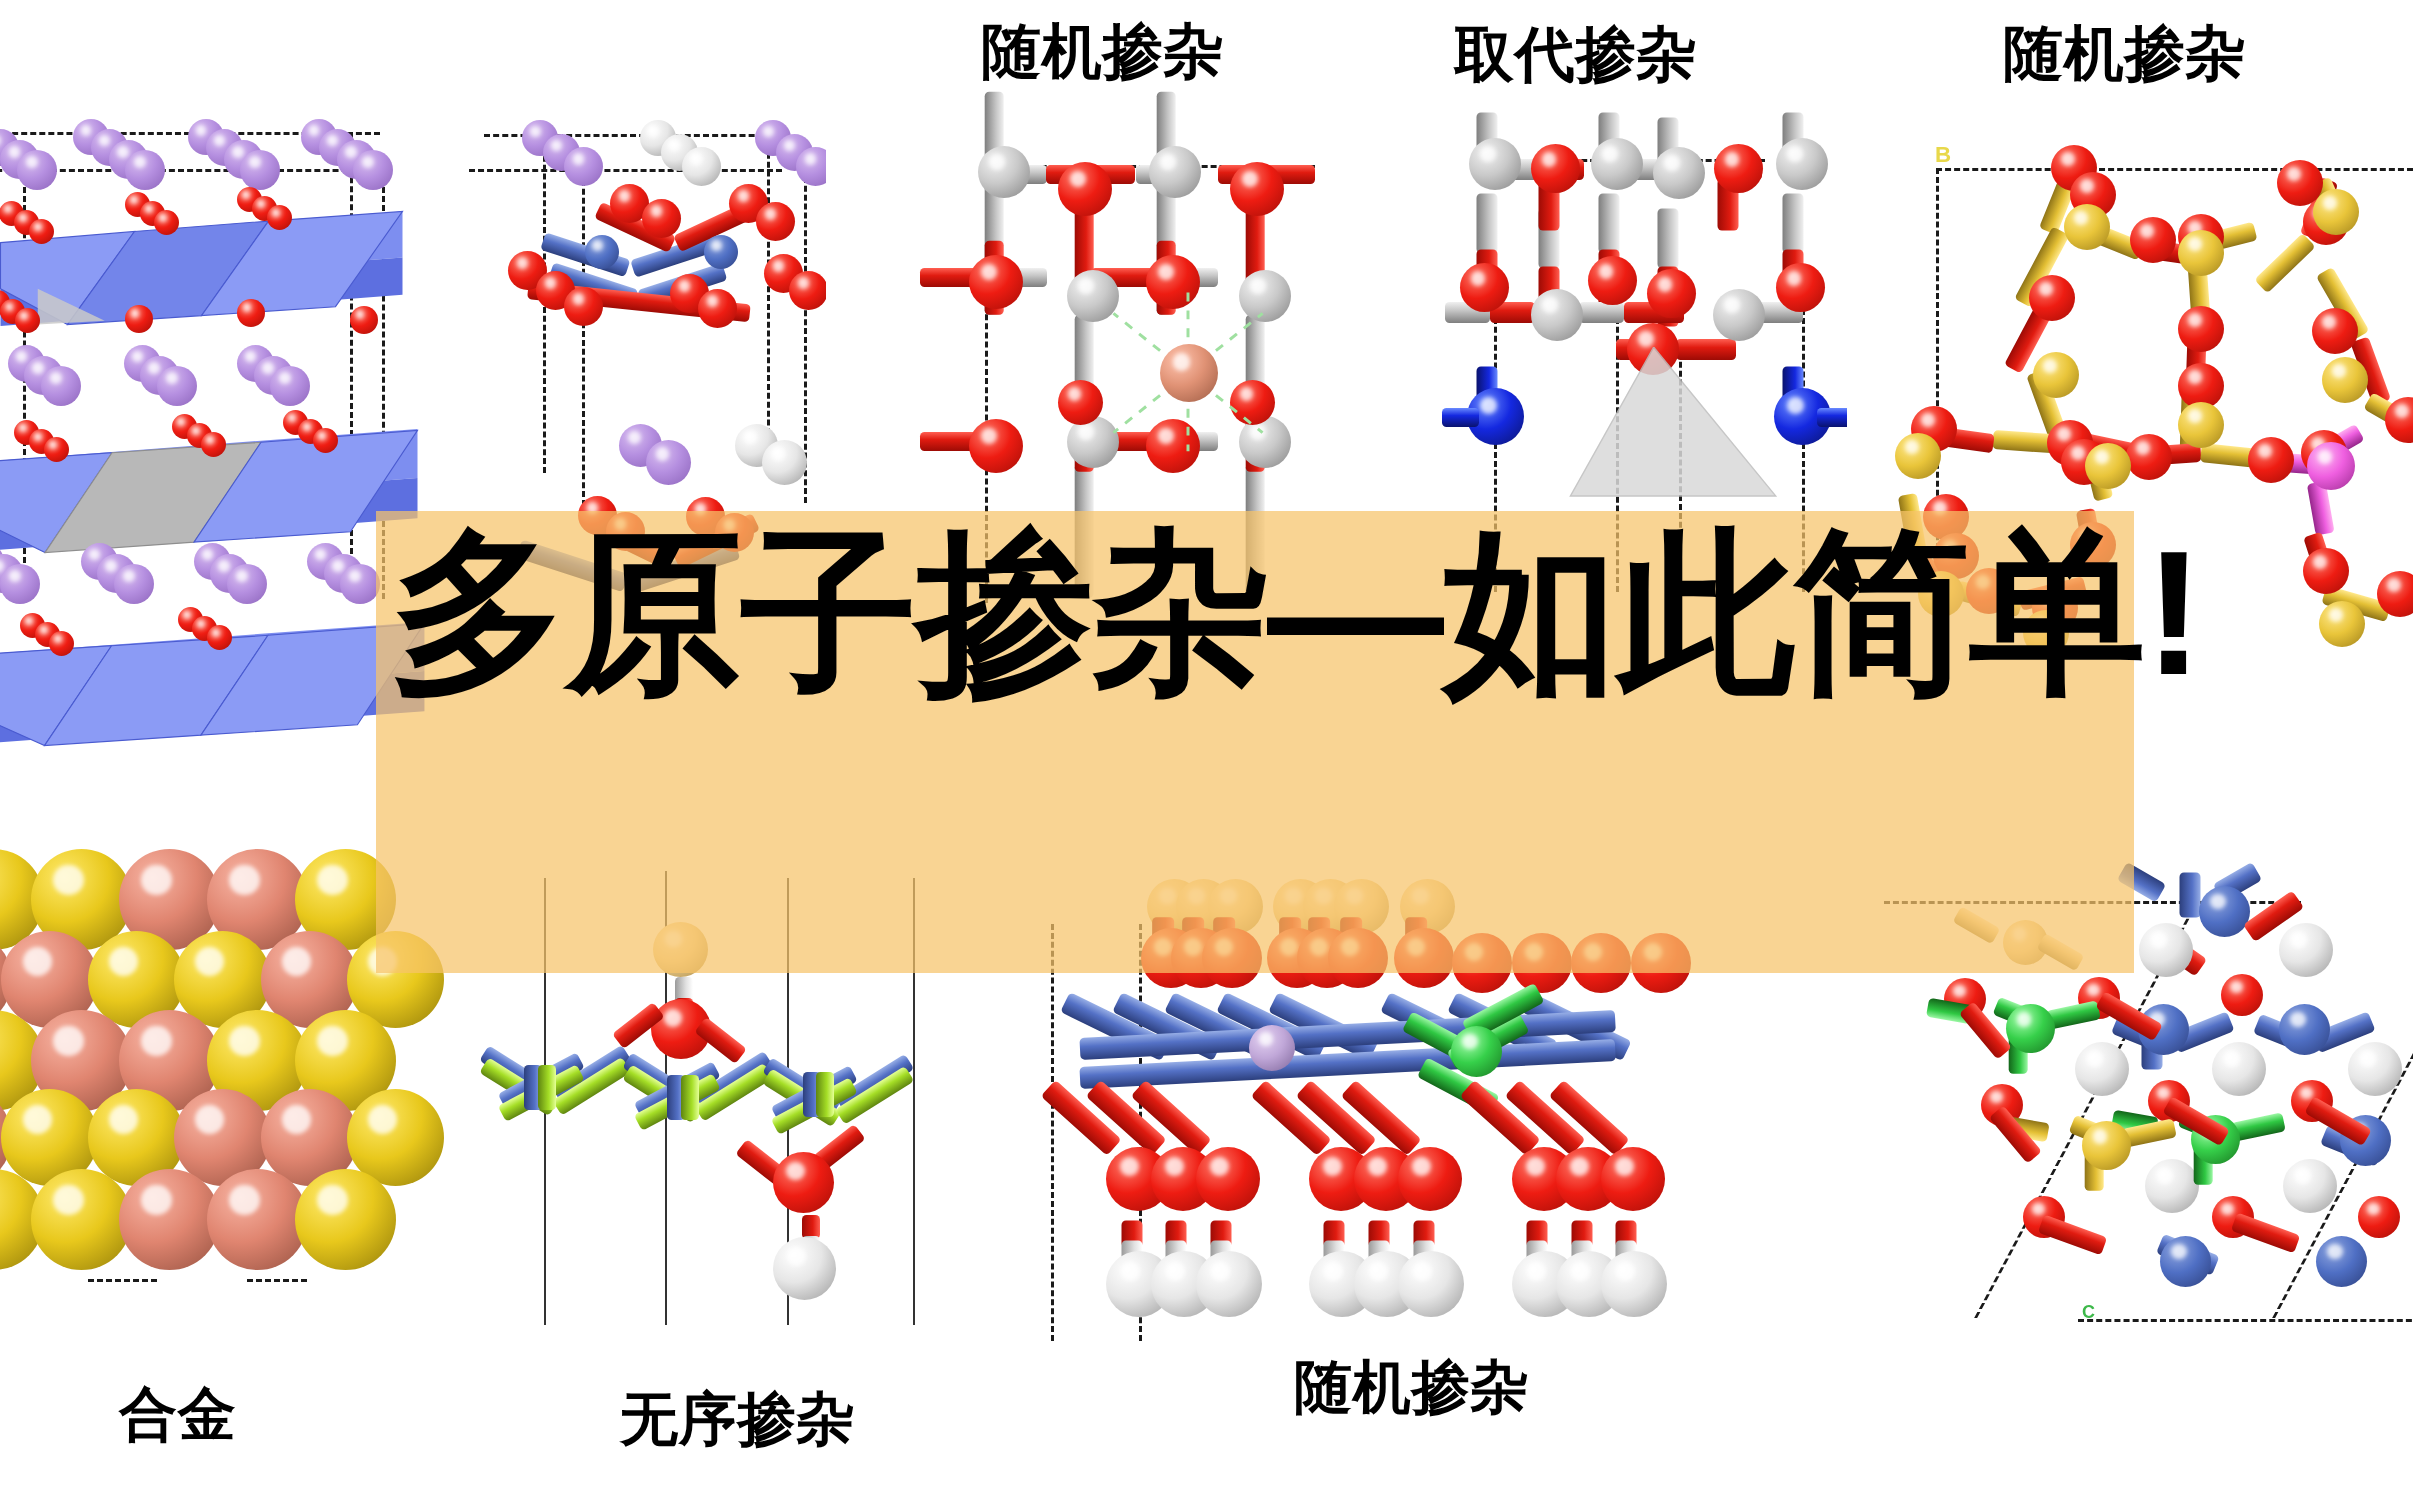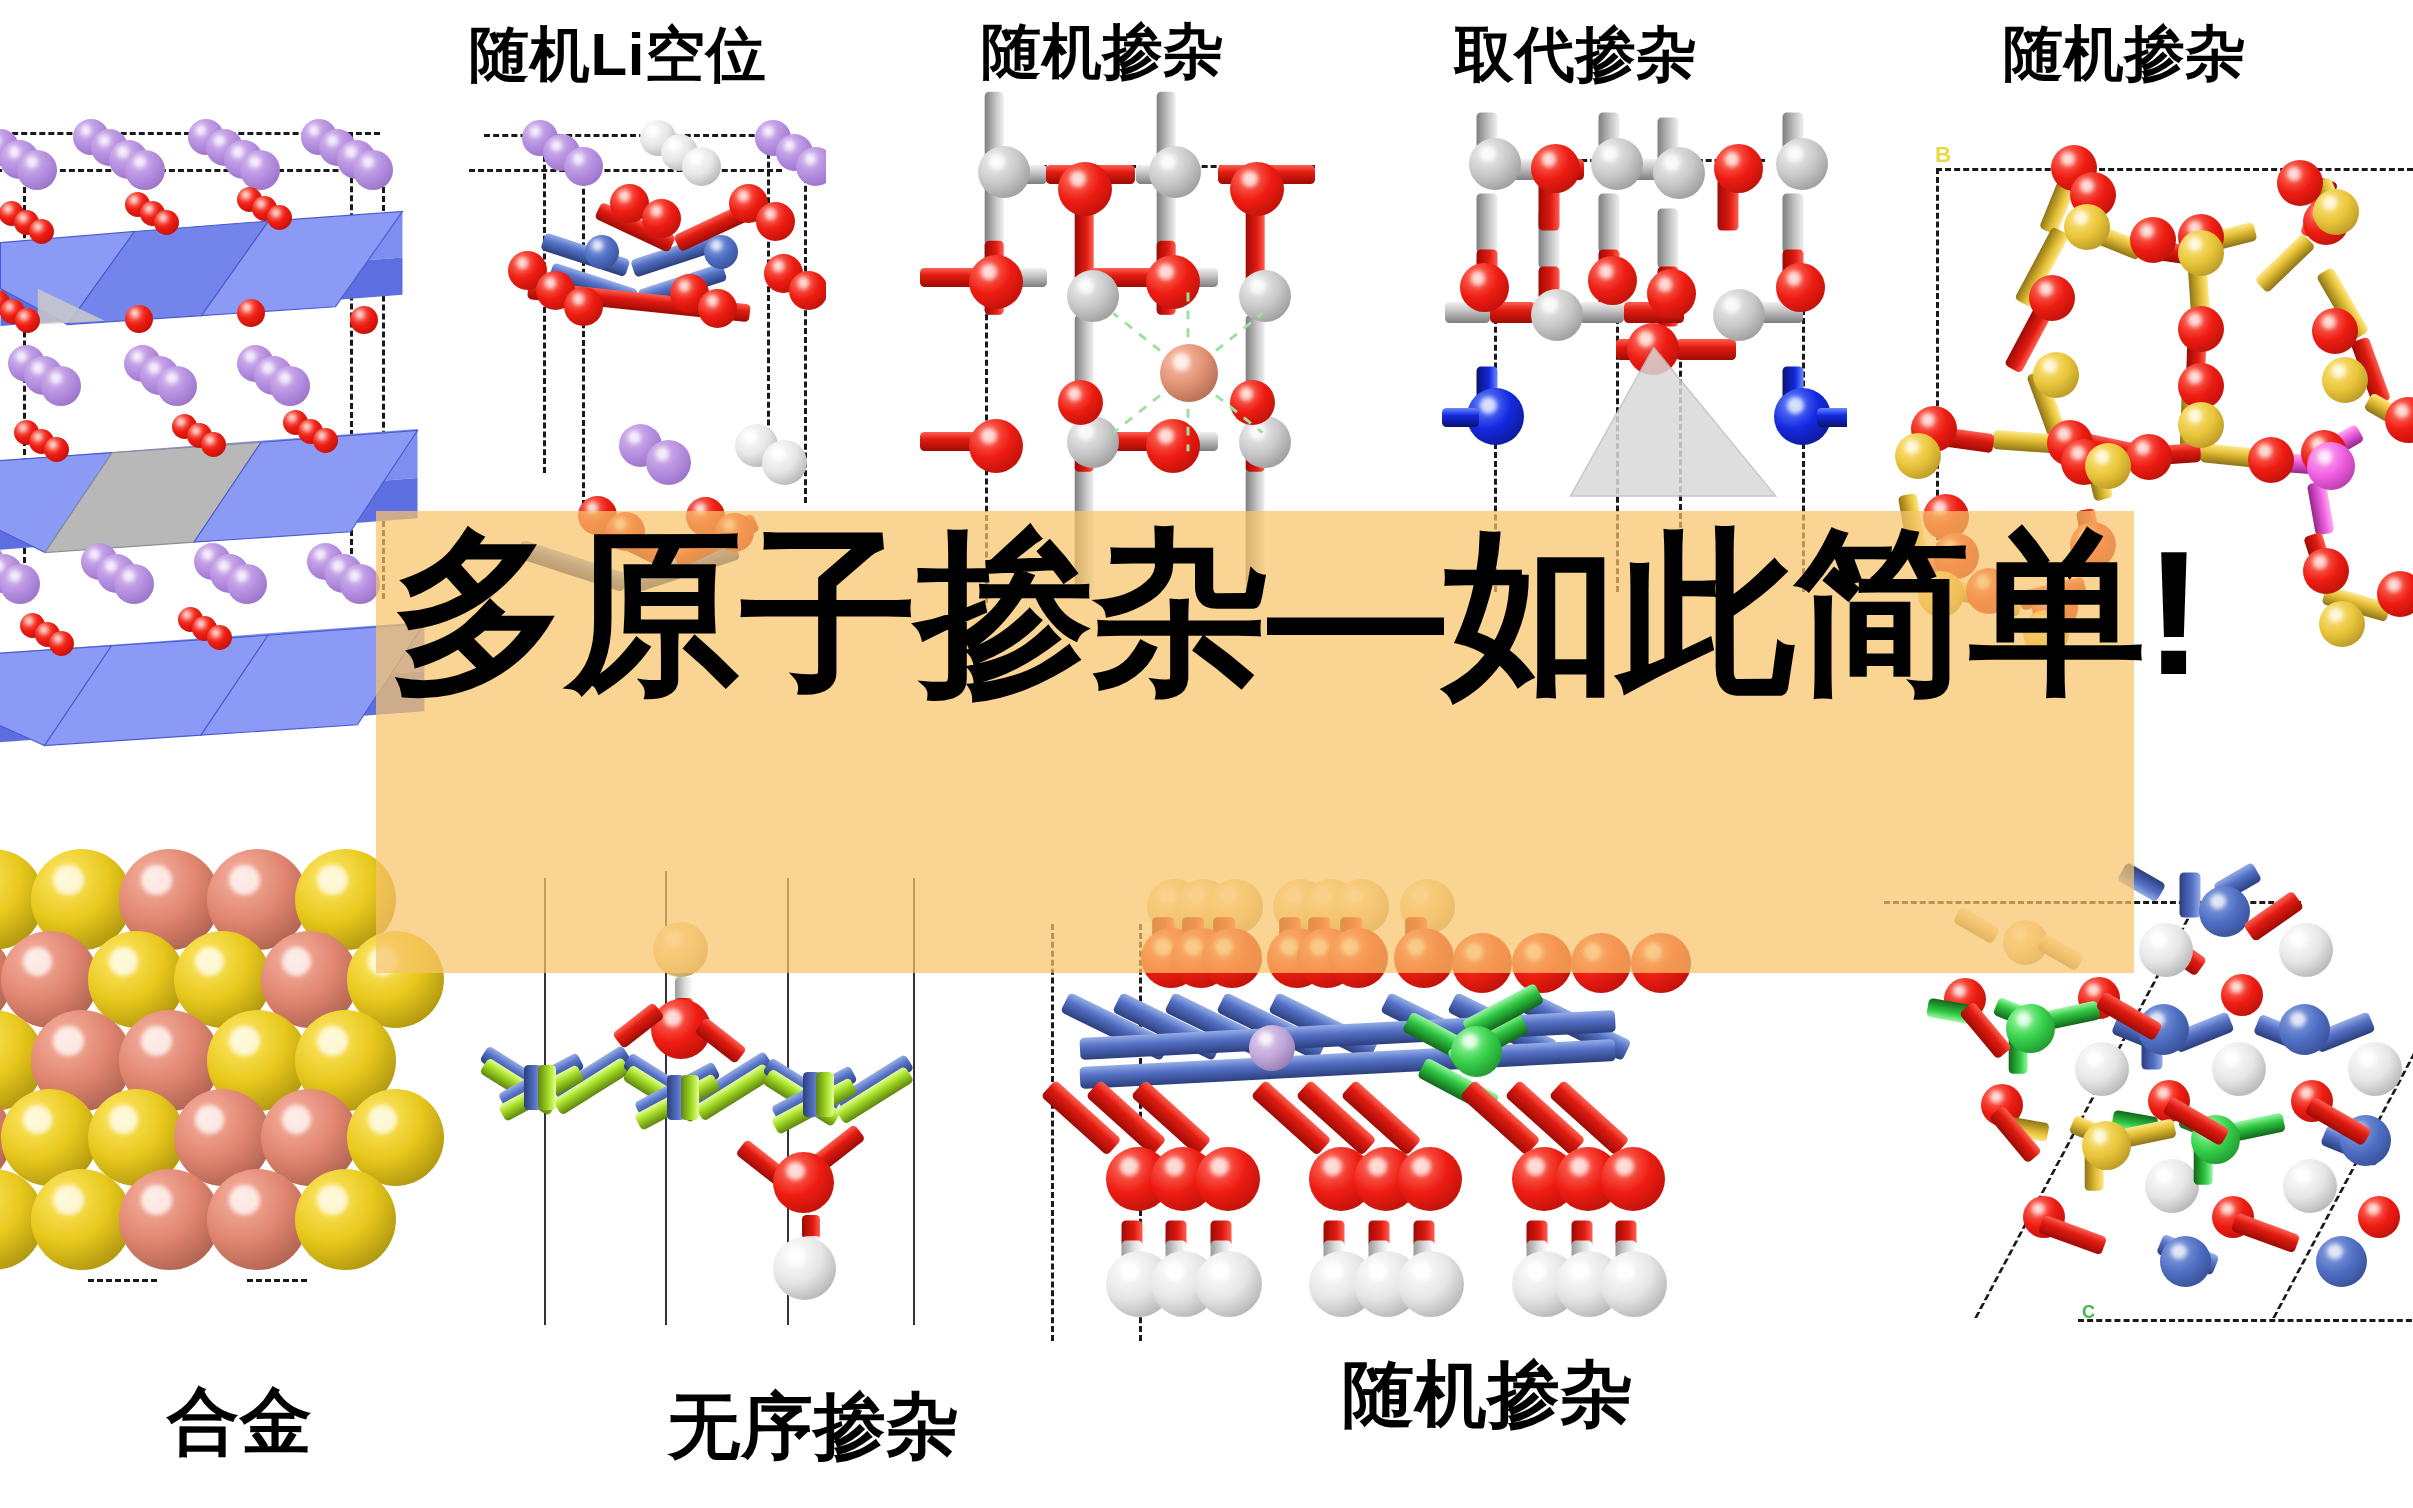--- a/index.html
+++ b/index.html
@@ -17,21 +17,21 @@
     position:absolute;
     font-family:"Liberation Sans","DejaVu Sans",sans-serif;
     font-weight:bold;
     color:#000;
     white-space:nowrap;
     letter-spacing:0.7px;
     z-index:60;
     transform-origin:left top;
   }
   .lbl-top{ font-size:60px; line-height:1; }
-  .lbl-bot{ font-size:72px; line-height:1;margin-left:48px; }
+  .lbl-bot{ font-size:58px; line-height:1; }
 
   
   .cell{ position:absolute; overflow:hidden; }
 
   
   .dash-h{ position:absolute; height:0; border-top:3.7px dashed #1a1a1a; }
   .dash-v{ position:absolute; width:0; border-left:3.7px dashed #1a1a1a; }
   .solid-v{ position:absolute; width:0; border-left:2.2px solid #333; }
 
   
@@ -102,21 +102,20 @@
     white-space:nowrap;
     align-self:center;
     margin-top:-6px;
   }
 </style>
 </head>
 <body>
 
 <div id="stage">
 
-  <div class="panel-label lbl-top" style="left:469px; top:25px;">随机Li空位</div>
   <div class="panel-label lbl-top" style="left:981px;top:22.3px;">随机掺杂</div>
   <div class="panel-label lbl-top" style="left:1454px;top:25px;">取代掺杂</div>
   <div class="panel-label lbl-top" style="left:2003px;top:24px;">随机掺杂</div>
 
   <div class="panel-label lbl-bot" style="left:119px; top:1385px;">合金</div>
   <div class="panel-label lbl-bot" style="left:620px; top:1390px;">无序掺杂</div>
   <div class="panel-label lbl-bot" style="left:1294px;top:1358px;">随机掺杂</div>
 
   <div class="cell" style="left:-22.3px; top:86px; width:447px; height:752px;">
 

